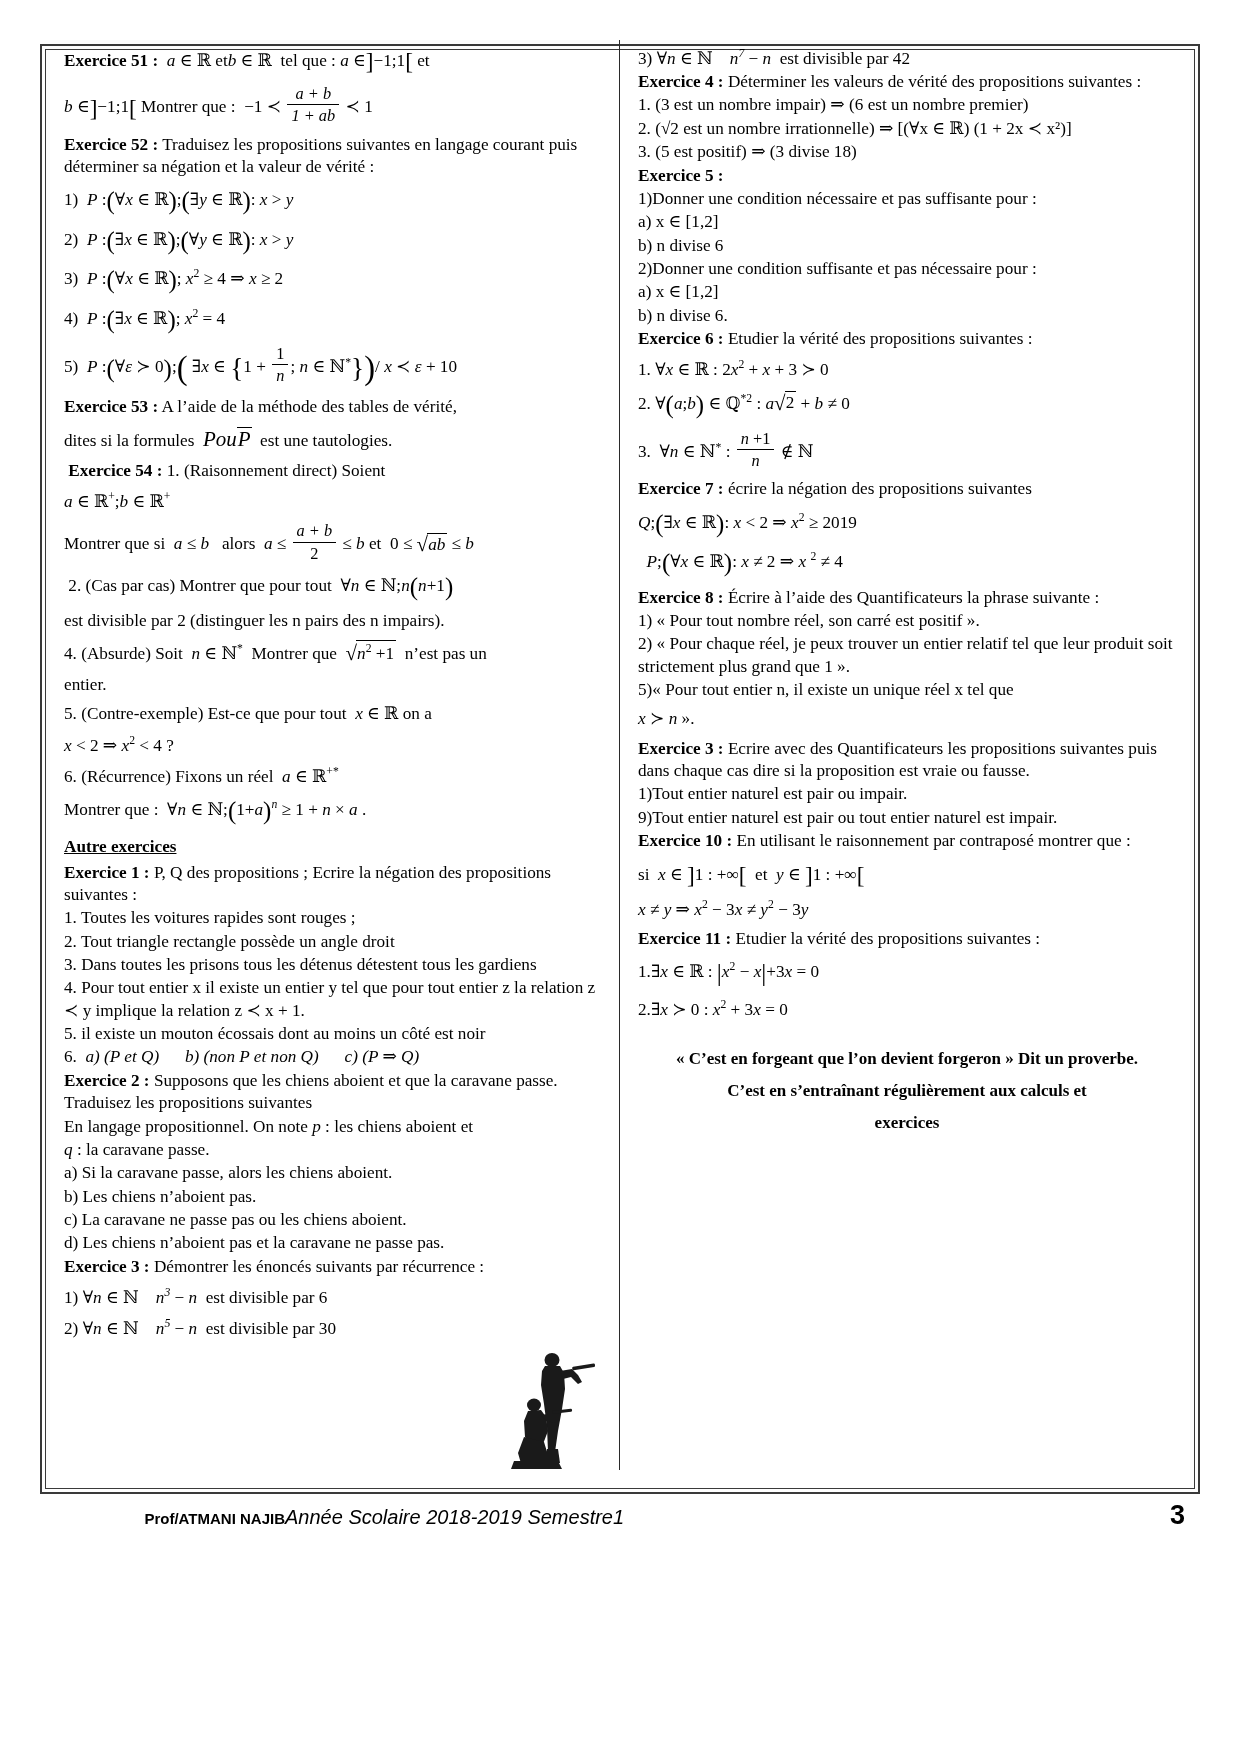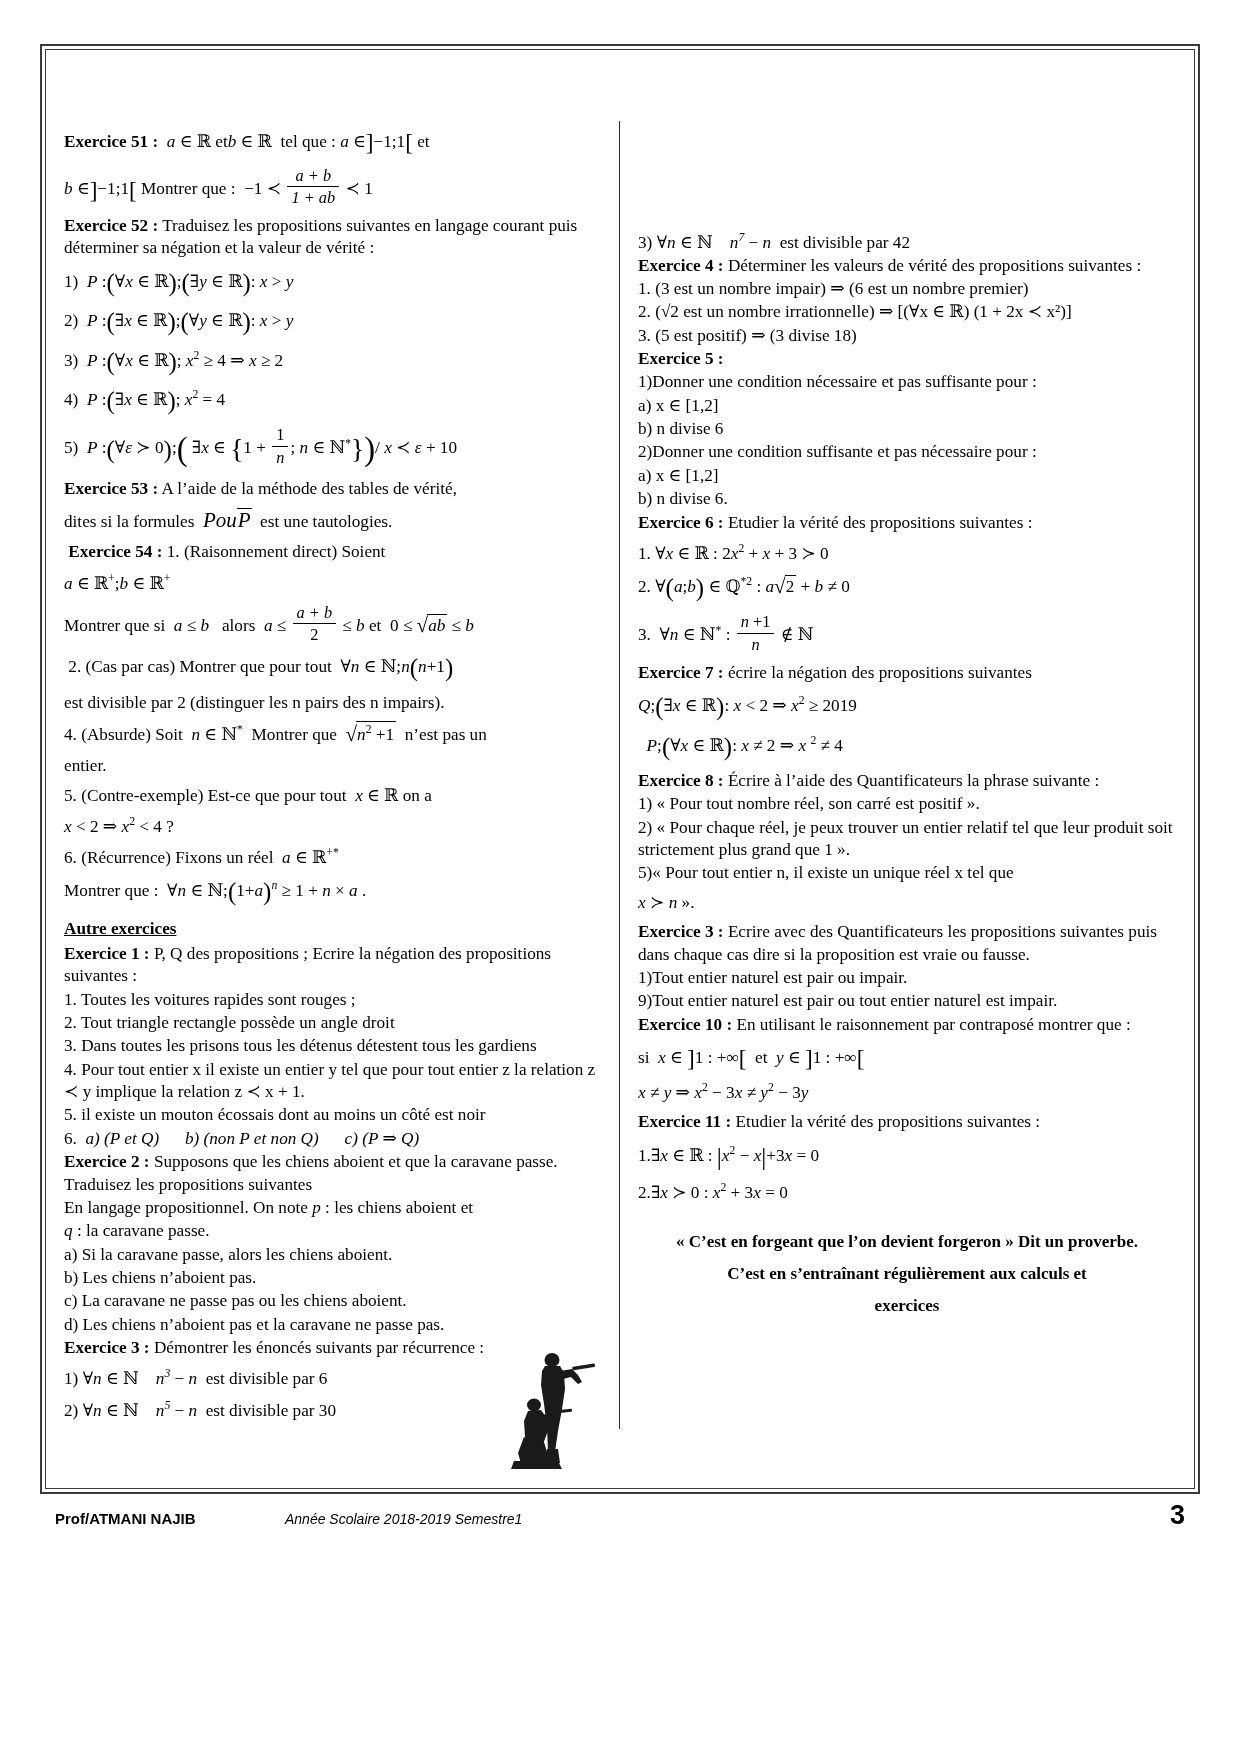--- a/index.html
+++ b/index.html
@@ -18,25 +18,24 @@
     box-sizing:border-box;
   }
   .page-border-inner {
     position:absolute;
     left:3px; top:3px; right:3px; bottom:3px;
     border:1px solid #3a3a3a;
     box-sizing:border-box;
   }
   .columns {
     position:absolute;
-    left:50px; top:60px;
+    left:50px; top:40px;
     width:1140px; height:1430px;
     display:flex;
     box-sizing:border-box;
-    align-items:center;
   }
   .col {
     width:50%;
     padding:6px 14px 0 14px;
     box-sizing:border-box;
     font-size:17.2px;
     line-height:1.30;
   }
   .col-left { border-right:1.5px solid #2a2a2a; }
   .col-right { padding-left:18px; }
@@ -85,25 +84,26 @@
     left:55px; top:1500px;
     width:1130px;
     display:flex;
     align-items:baseline;
   }
   .footer-author {
     font-family:"Liberation Sans", sans-serif;
     font-weight:bold;
     font-size:15px;
     width:230px;
+    text-align:right;
   }
   .footer-year {
     font-family:"Liberation Sans", sans-serif;
     font-style:italic;
-    font-size:14px;
+    font-size:20px;
     flex:1;
   }
   .footer-page {
     font-family:"Liberation Sans", sans-serif;
     font-weight:bold;
     font-size:27px;
   }
 
   .quote-block {
     margin-top:26px;

